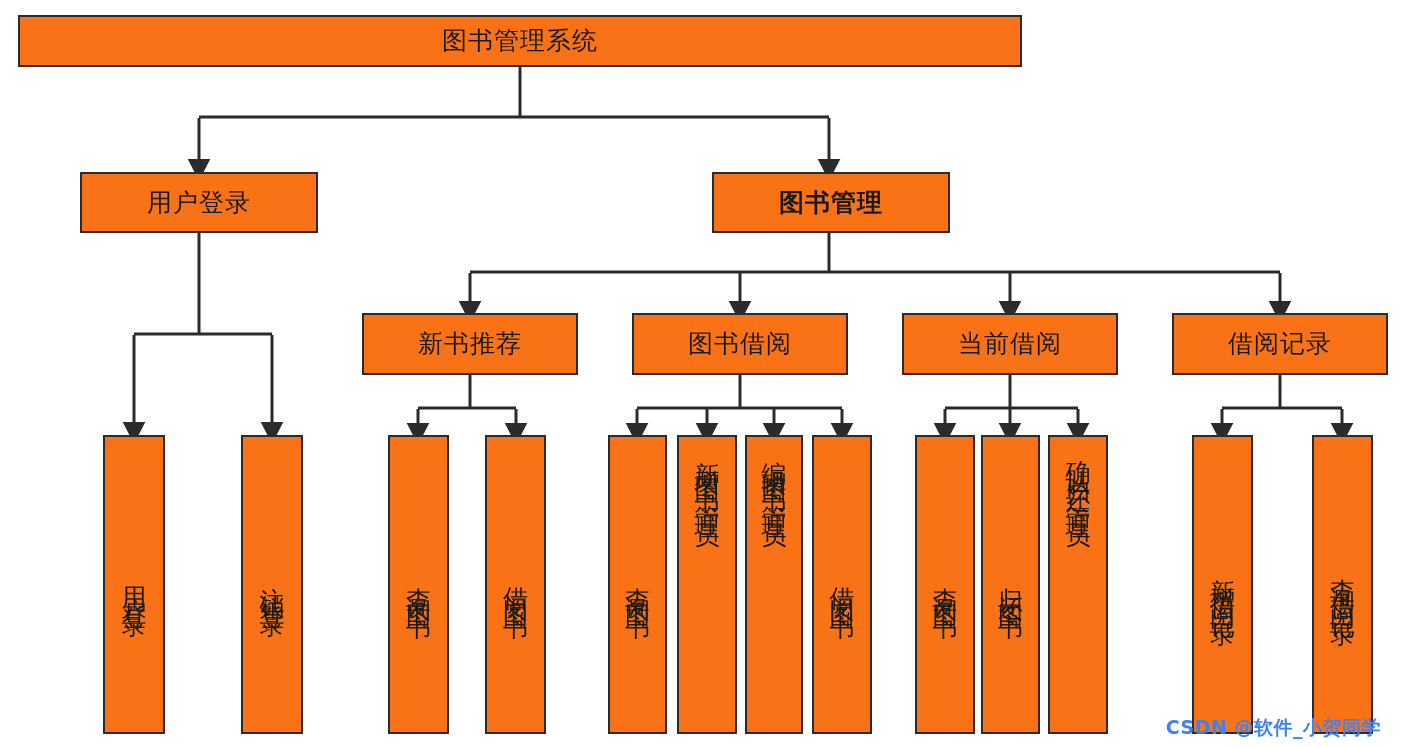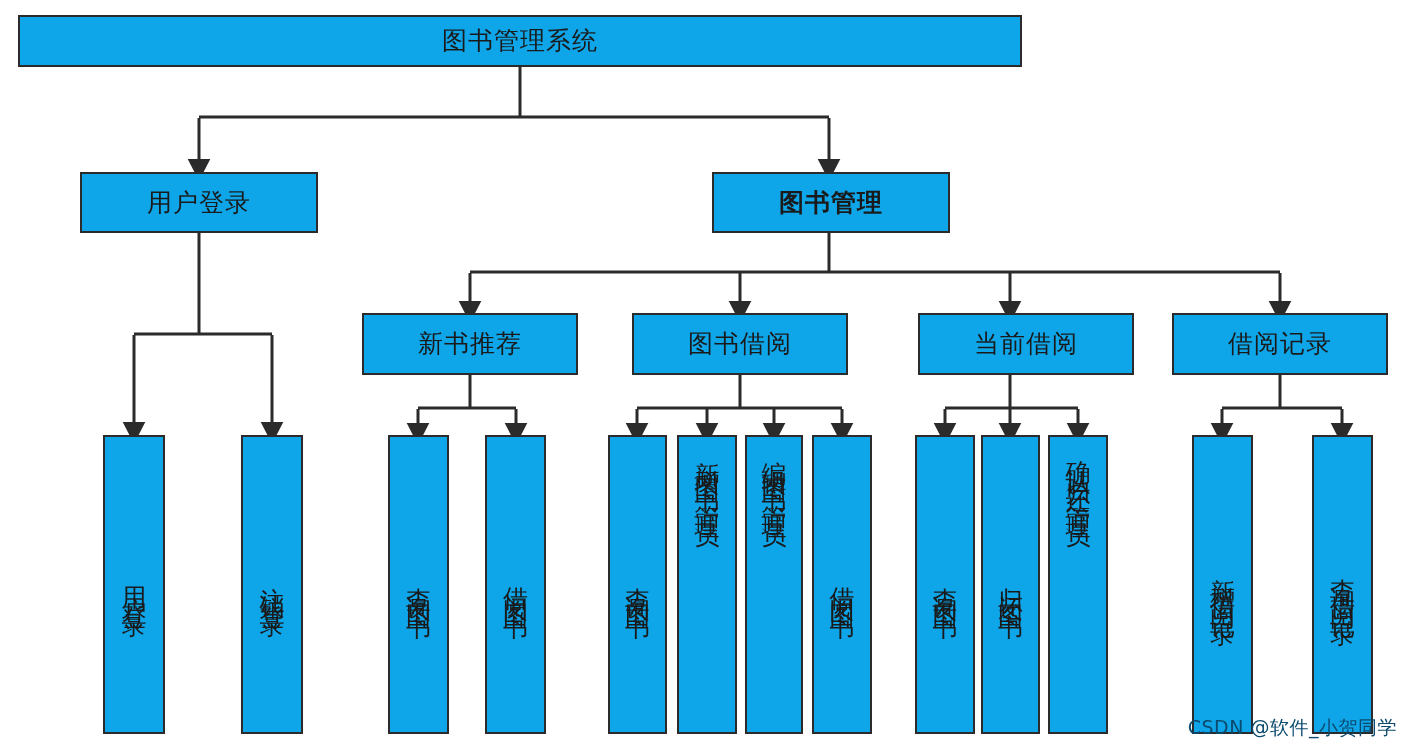--- a/index.html
+++ b/index.html
@@ -22,21 +22,21 @@
     position: absolute;
     left: 0;
     top: 0;
     width: 1405px;
     height: 747px;
     pointer-events: none;
   }
   .node {
     position: absolute;
     box-sizing: border-box;
-    background: #0ea5e9;
+    background: #f97316;
     border: 2.5px solid #2b2b2b;
     display: flex;
     align-items: center;
     justify-content: center;
     color: #1a1a1a;
   }
   .node-h {
     font-size: 25px;
     line-height: 1.1;
     letter-spacing: 1px;
@@ -55,26 +55,27 @@
     line-height: 1;
     white-space: nowrap;
     display: block;
   }
   .node-v.mid {
     align-items: center;
     padding-top: 0;
   }
   #watermark {
     position: absolute;
-    right: 8px;
+    right: 24px;
     bottom: 6px;
     font-size: 19px;
-    color: #0c4a6e;
+    color: #3b82f6;
     white-space: nowrap;
     letter-spacing: 0.5px;
+    font-weight: bold;
   }
 </style>
 </head>
 <body>
 
 <div id="diagram-root">
 
   <svg id="edges-layer" viewBox="0 0 1405 747" xmlns="http://www.w3.org/2000/svg">
     <defs>
       <marker id="arrowhead" markerWidth="9" markerHeight="9" refX="1.4" refY="4.2" orient="auto" markerUnits="strokeWidth">
@@ -141,21 +142,21 @@
   </div>
 
   <div class="node node-h" style="left:632px; top:313px; width:216px; height:62px;">
     <span>图书借阅</span>
   </div>
 
   <div class="node node-h" style="left:362px; top:313px; width:216px; height:62px;">
     <span>新书推荐</span>
   </div>
 
-  <div class="node node-h" style="left:902px; top:313px; width:216px; height:62px;margin-left:16px;">
+  <div class="node node-h" style="left:902px; top:313px; width:216px; height:62px;">
     <span>当前借阅</span>
   </div>
 
   <div class="node node-h" style="left:1172px; top:313px; width:216px; height:62px;">
     <span>借阅记录</span>
   </div>
 
   <div class="node node-v mid" style="left:103px; top:435px; width:62px; height:299px;">
     <span class="vtext">用户登录</span>
   </div>

